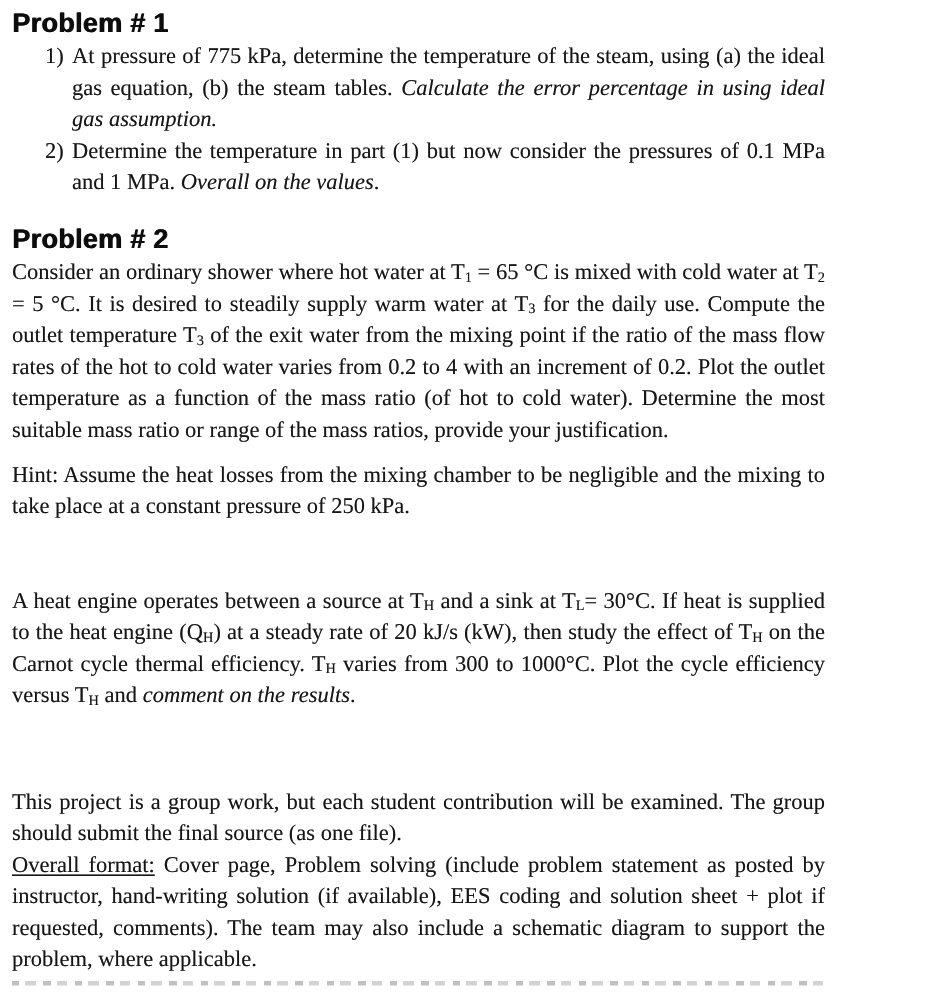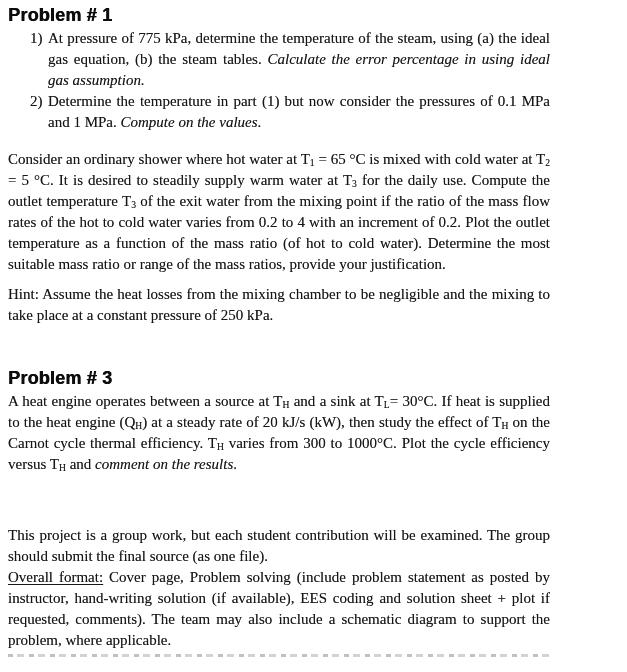--- a/index.html
+++ b/index.html
@@ -73,32 +73,32 @@
 
   <section class="sec-1">
     <h2 class="heading">Problem # 1</h2>
     <div class="list">
       <div class="list-item">
         <span class="li-num">1)</span>
         <div class="li-body"><span>At pressure of 775 kPa, determine the temperature of the steam, using (a) the ideal gas equation, (b) the steam tables. </span><span class="seg-i">Calculate the error percentage in using ideal gas assumption.</span></div>
       </div>
       <div class="list-item">
         <span class="li-num">2)</span>
-        <div class="li-body"><span>Determine the temperature in part (1) but now consider the pressures of 0.1 MPa and 1 MPa. </span><span class="seg-i">Compute on the values</span><span>.</span></div>
+        <div class="li-body"><span>Determine the temperature in part (1) but now consider the pressures of 0.1 MPa and 1 MPa. </span><span class="seg-i">Overall on the values</span><span>.</span></div>
       </div>
     </div>
   </section>
 
   <section class="sec-2">
+    <h2 class="heading">Problem # 2</h2>
     <p class="para"><span>Consider an ordinary shower where hot water at T</span><sub>1</sub><span> = 65 °C is mixed with cold water at T</span><sub>2</sub><span> = 5 °C. It is desired to steadily supply warm water at T</span><sub>3</sub><span> for the daily use. Compute the outlet temperature T</span><sub>3</sub><span> of the exit water from the mixing point if the ratio of the mass flow rates of the hot to cold water varies from 0.2 to 4 with an increment of 0.2. Plot the outlet temperature as a function of the mass ratio (of hot to cold water). Determine the most suitable mass ratio or range of the mass ratios, provide your justification.</span></p>
     <p class="para hint"><span>Hint: Assume the heat losses from the mixing chamber to be negligible and the mixing to take place at a constant pressure of 250 kPa.</span></p>
   </section>
 
   <section class="sec-3">
-    <h2 class="heading">Problem # 3</h2>
     <p class="para"><span>A heat engine operates between a source at T</span><sub>H</sub><span> and a sink at T</span><sub>L</sub><span>= 30°C. If heat is supplied to the heat engine (Q</span><sub>H</sub><span>) at a steady rate of 20 kJ/s (kW), then study the effect of T</span><sub>H</sub><span> on the Carnot cycle thermal efficiency. T</span><sub>H</sub><span> varies from 300 to 1000°C. Plot the cycle efficiency versus T</span><sub>H</sub><span> and </span><span class="seg-i">comment on the results</span><span>.</span></p>
   </section>
 
   <p class="para group-note"><span>This project is a group work, but each student contribution will be examined. The group should submit the final source (as one file).</span></p>
 
   <p class="para format-note"><span class="seg-u">Overall format:</span><span> Cover page, Problem solving (include problem statement as posted by instructor, hand-writing solution (if available), EES coding and solution sheet + plot if requested, comments). The team may also include a schematic diagram to support the problem, where applicable.</span></p>
 
   <div class="cutoff-line"></div>
 
 </div>

